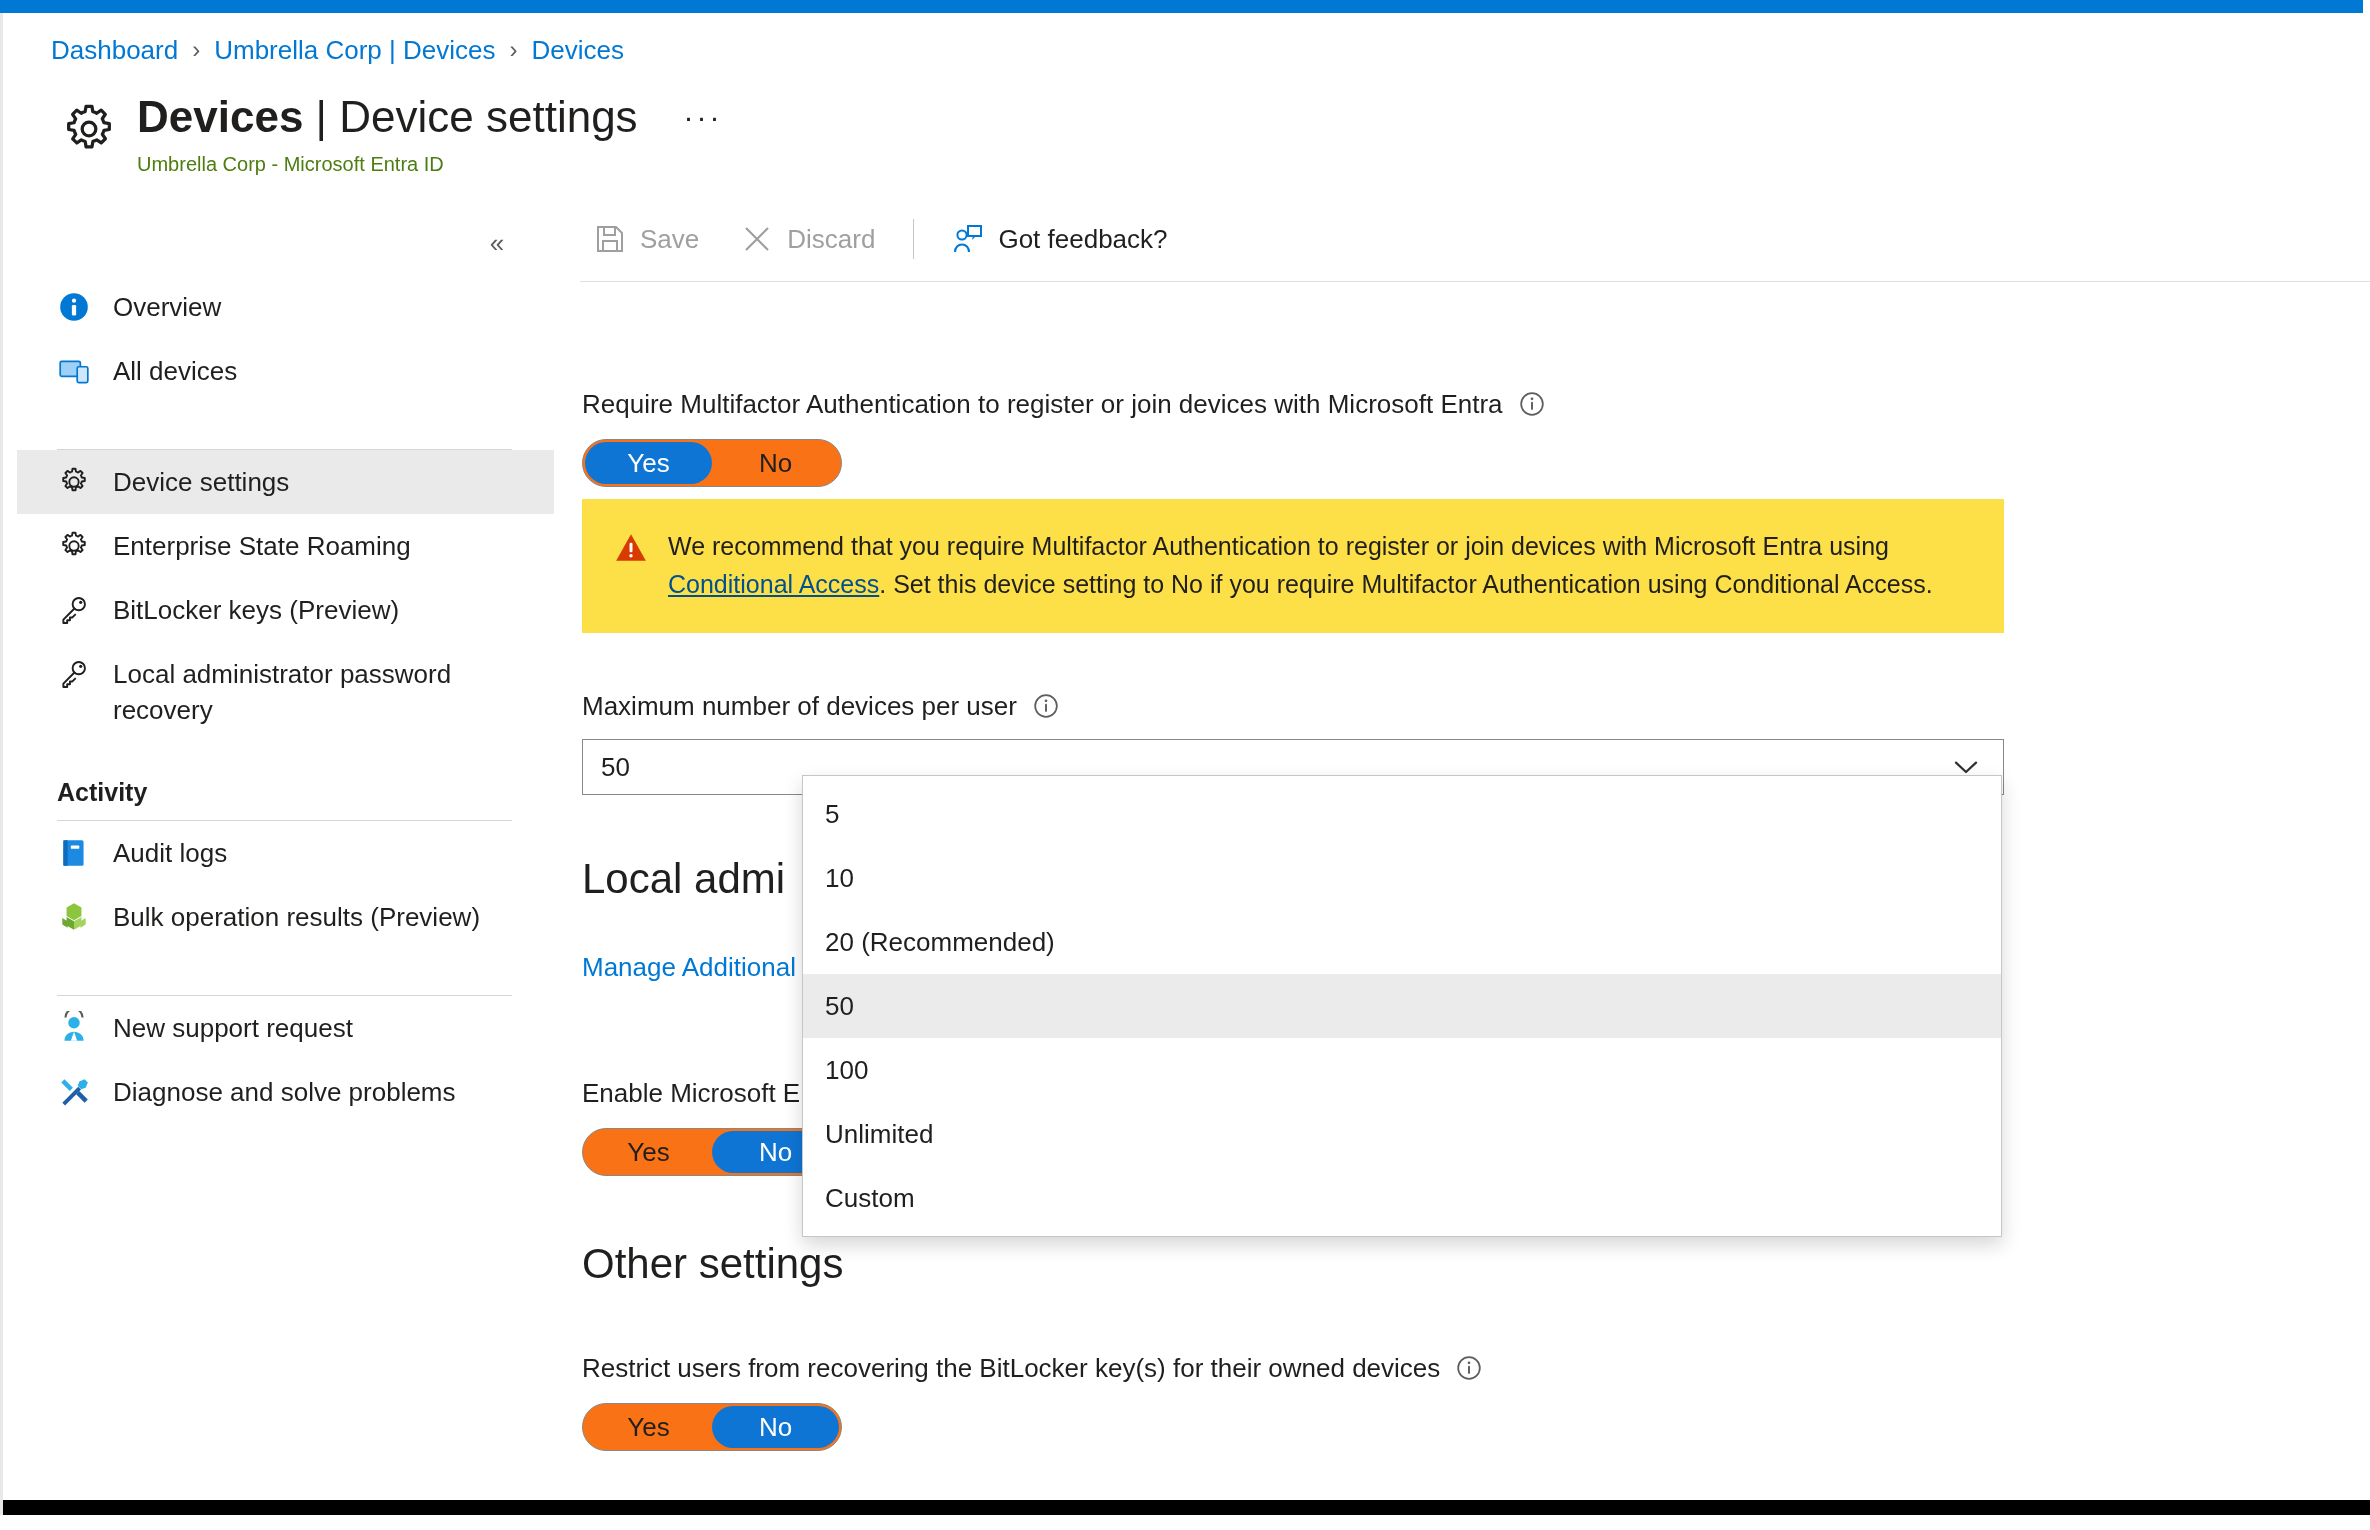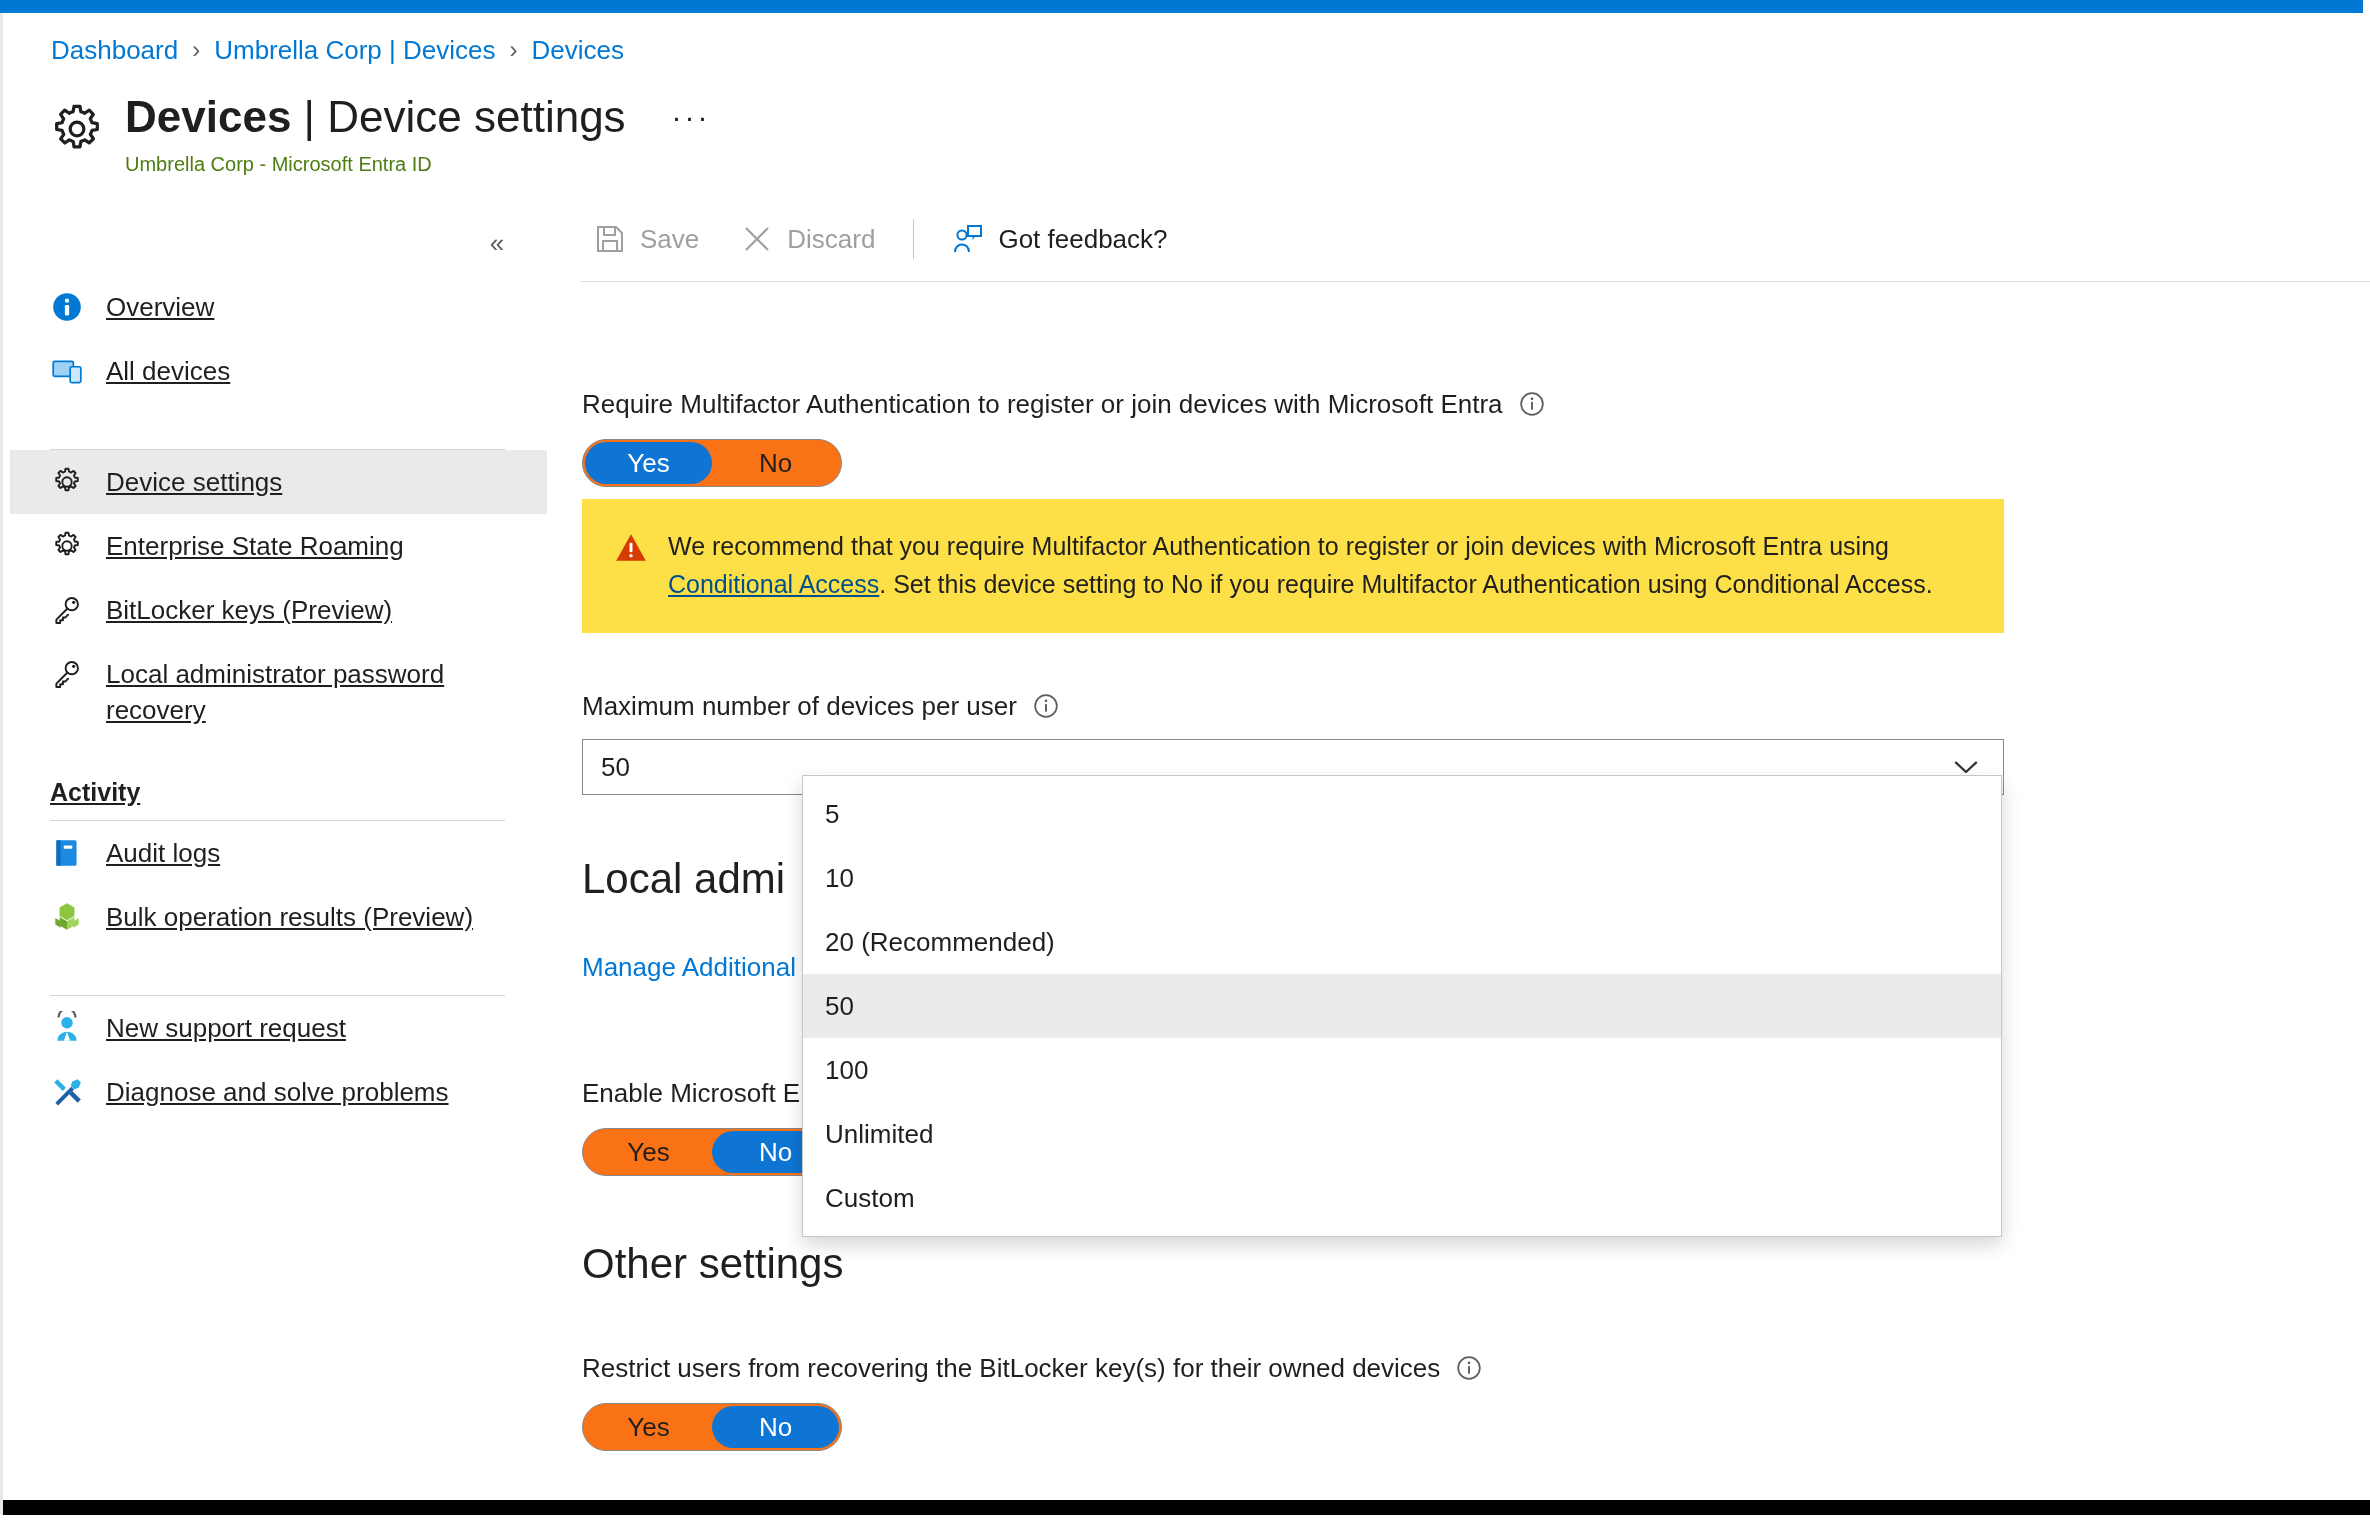--- a/index.html
+++ b/index.html
@@ -57,21 +57,21 @@
   }
   .crumb-sep {
     color: #605e5c;
     margin: 0 14px;
     font-size: 24px;
   }
 
   
   .title-block {
     position: absolute;
-    top: 78px; left: 48px;
+    top: 78px; left: 60px;
     display: flex;
     align-items: flex-start;
   }
   .title-icon {
     width: 52px; height: 52px;
     margin-top: 12px;
     flex: 0 0 auto;
   }
   .title-text { margin-left: 22px; }
   .title-row {
@@ -115,21 +115,21 @@
     top: -22px; right: 24px;
     width: 44px; height: 40px;
     display: flex;
     align-items: center;
     justify-content: center;
     color: #605e5c;
     font-size: 26px;
     cursor: pointer;
   }
 
-  .nav-list { position: absolute; top: 30px; left: 4px; width: 537px; text-decoration: underline; }
+  .nav-list { position: absolute; top: 30px; left: 11px; width: 537px; }
 
   .nav-item {
     display: flex;
     align-items: flex-start;
     min-height: 63px;
     padding: 14px 16px 14px 40px;
     cursor: pointer;
   }
   .nav-item.selected { background: #eaeaea; }
   .nav-icon {

